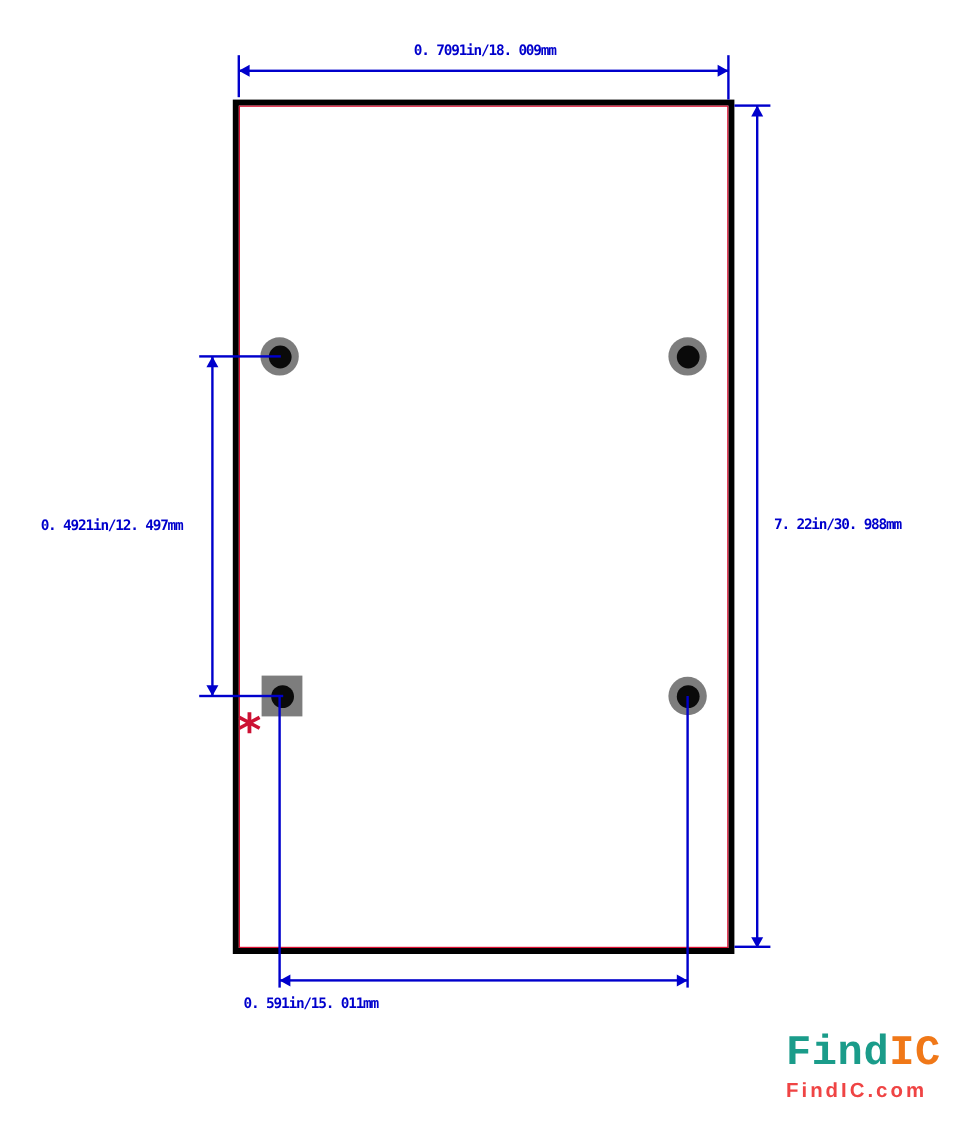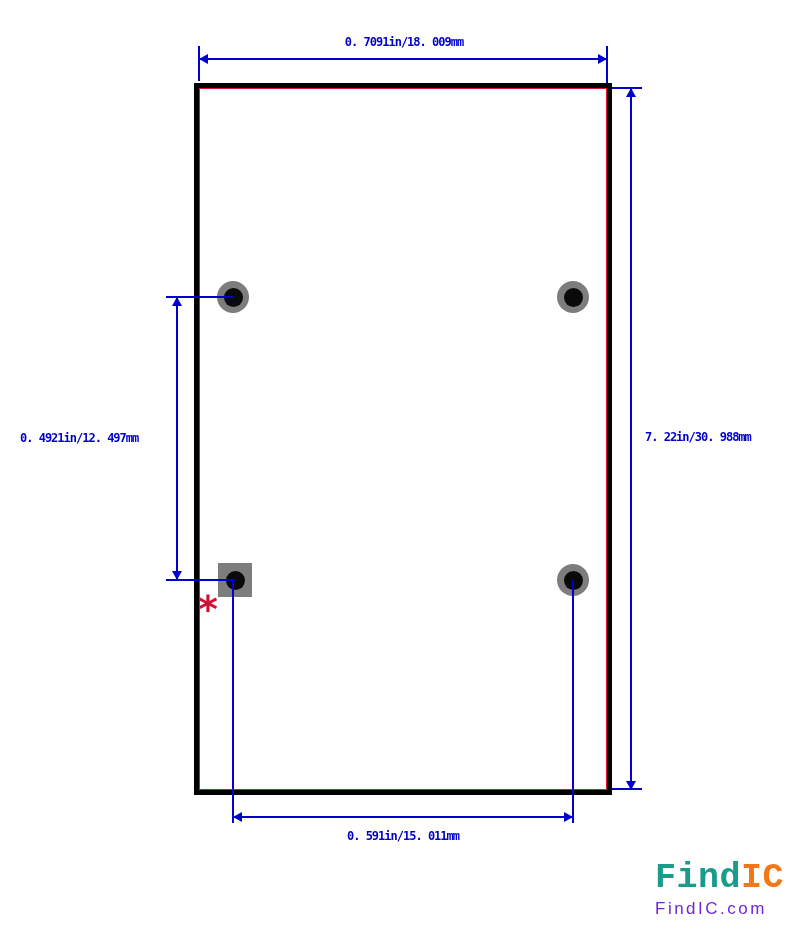--- a/index.html
+++ b/index.html
@@ -46,22 +46,22 @@
   }
   
   .logo{position:absolute;left:655px;top:859px;width:140px;z-index:6;cursor:pointer;}
   .logo-main{
     font-family:Liberation Mono, monospace;font-weight:bold;
     font-size:35px;line-height:1.1;letter-spacing:0.5px;white-space:nowrap;
   }
   .logo-teal{color:#1a9c8a;}
   .logo-orange{color:#f07818;}
   .logo-sub{
-    font-family:"Liberation Sans",sans-serif;font-weight:normal;
-    font-size:17px;color:#6d28d9;letter-spacing:2.5px;margin-top:1px;white-space:nowrap;
+    font-family:"Liberation Sans",sans-serif;font-weight:bold;
+    font-size:17px;color:#ef4444;letter-spacing:2.5px;margin-top:1px;white-space:nowrap;
   }
 </style>
 </head>
 <body>
 
 <div class="canvas">
 
   <div class="pkg-outline">
     <div class="silk-outline"></div>
   </div>
@@ -90,28 +90,28 @@
   <div class="dim" style="left:630px;top:88px;width:2px;height:702px;"></div>
   <div class="arrow arrow-up" style="left:626px;top:88px;"></div>
   <div class="arrow arrow-down" style="left:626px;top:781px;"></div>
   <div class="dim-label" style="left:645px;top:430px;">7. 22in/30. 988mm</div>
 
   <div class="dim" style="left:166px;top:296px;width:68px;height:2px;"></div>
   <div class="dim" style="left:166px;top:579px;width:70px;height:2px;"></div>
   <div class="dim" style="left:176px;top:297px;width:2px;height:283px;"></div>
   <div class="arrow arrow-up" style="left:172px;top:297px;"></div>
   <div class="arrow arrow-down" style="left:172px;top:571px;"></div>
-  <div class="dim-label" style="left:20px;top:431px;width:146px;text-align:left;">0. 4921in/12. 497mm</div>
+  <div class="dim-label" style="left:20px;top:431px;width:146px;text-align:center;">0. 4921in/12. 497mm</div>
 
   <div class="dim" style="left:232px;top:580px;width:2px;height:243px;"></div>
   <div class="dim" style="left:572px;top:580px;width:2px;height:243px;"></div>
   <div class="dim" style="left:233px;top:816px;width:340px;height:2px;"></div>
   <div class="arrow arrow-left" style="left:233px;top:812px;"></div>
   <div class="arrow arrow-right" style="left:564px;top:812px;"></div>
-  <div class="dim-label" style="left:203px;top:829px;width:400px;text-align:center;">0. 591in/15. 011mm</div>
+  <div class="dim-label" style="left:203px;top:829px;width:400px;">0. 591in/15. 011mm</div>
 
   <div class="pin1-marker">*</div>
 
   <div class="logo">
     <div class="logo-main"><span class="logo-teal">Find</span><span class="logo-orange">IC</span></div>
     <div class="logo-sub">FindIC.com</div>
   </div>
 
 </div>
 

